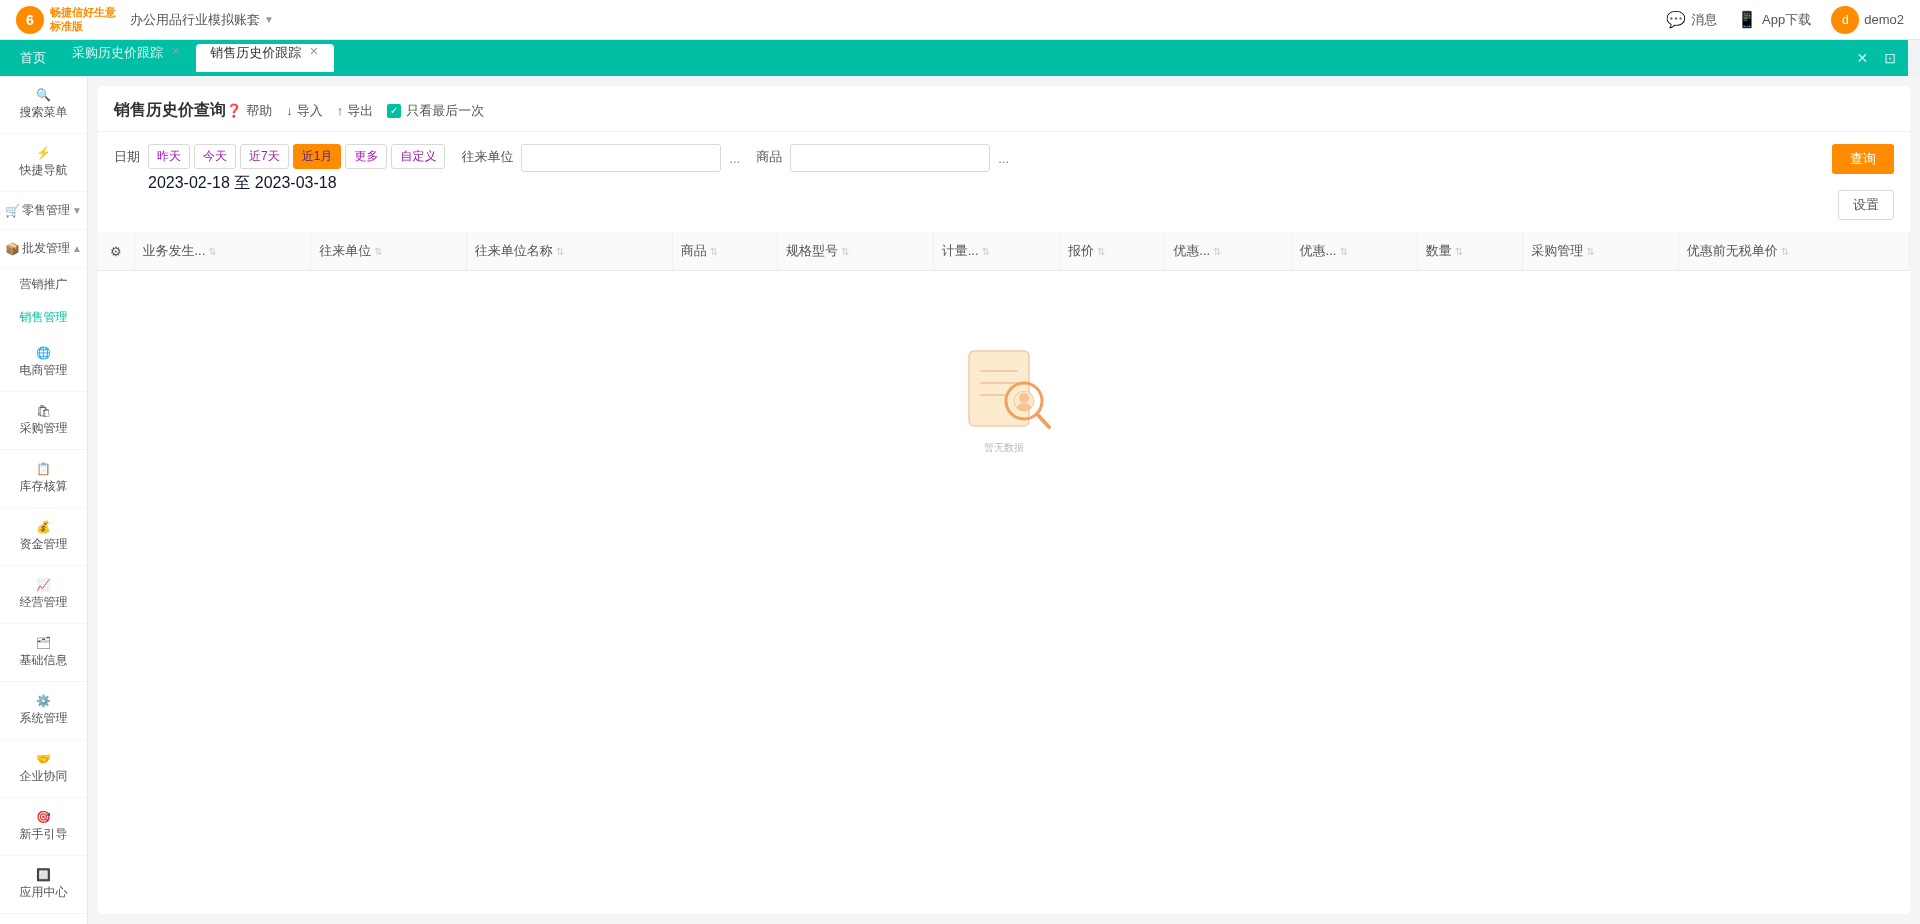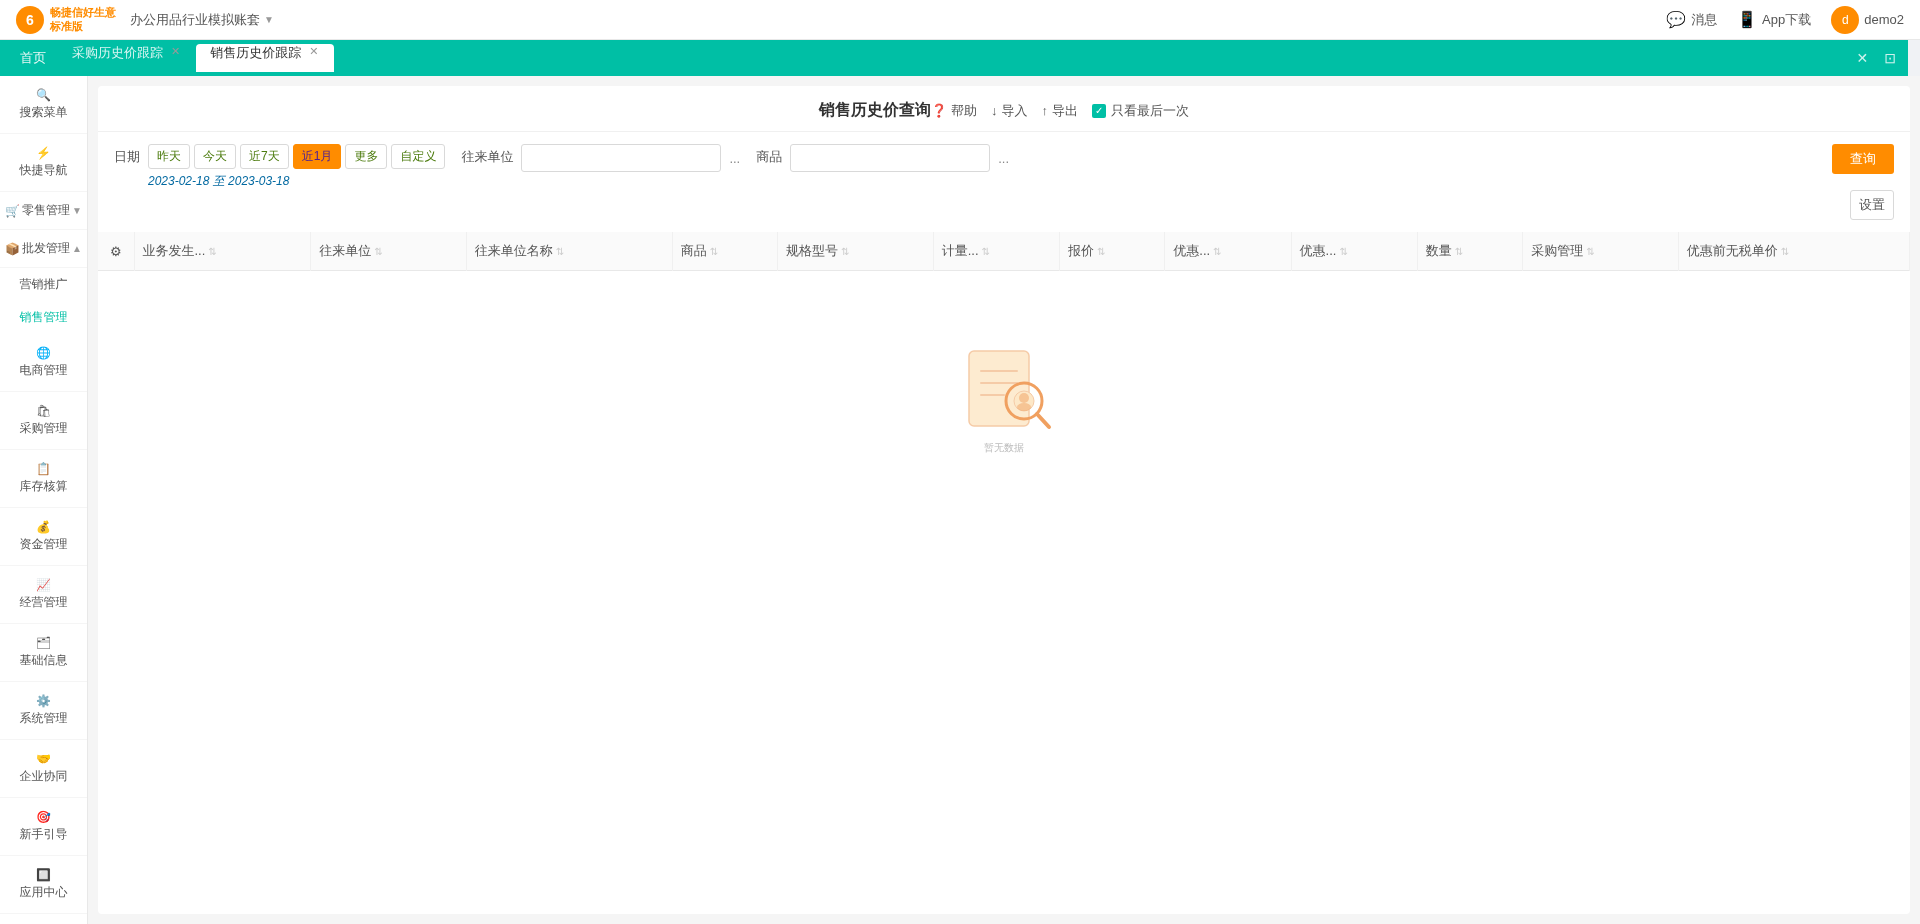--- a/index.html
+++ b/index.html
@@ -196,21 +196,21 @@
       flex: 1;
       display: flex;
       flex-direction: column;
       overflow: hidden;
     }
 
     
     .page-header {
       display: flex;
       align-items: center;
-      justify-content: center;
+      justify-content: flex-start;
       padding: 14px 16px 10px;
       border-bottom: 1px solid #f0f0f0;
     }
     .page-title {
       font-size: 16px;
       font-weight: bold;
       color: #333;
     }
     .page-header-actions {
       display: flex;
@@ -266,31 +266,30 @@
       align-items: center;
       gap: 4px;
     }
     .date-btn {
       padding: 3px 8px;
       border: 1px solid #d9d9d9;
       border-radius: 3px;
       cursor: pointer;
       font-size: 12px;
       background: #fff;
-      color: #4d7c0f;
+      color: #a21caf;
     }
     .date-btn.active {
       background: #ff8c00;
       color: #4c1d95;
       border-color: #ff8c00;
     }
     .date-range-text {
-      font-size: 12px;
-      color: #0369a1;
-      font-style: italic;
+      font-size: 16px;
+      color: #0f172a;
     }
     .filter-input-group {
       display: flex;
       align-items: center;
       gap: 8px;
     }
     .filter-input {
       width: 200px;
       height: 28px;
       border: 1px solid #d9d9d9;
@@ -313,21 +312,21 @@
       padding: 6px 18px;
       font-size: 13px;
       cursor: pointer;
       white-space: nowrap;
     }
     .settings-btn {
       background: #fff;
       color: #555;
       border: 1px solid #d9d9d9;
       border-radius: 3px;
-      padding: 5px 8px;
+      padding: 5px 14px;
       font-size: 13px;
       cursor: pointer;
     }
     .filter-right {
       margin-left: auto;
       display: flex;
       flex-direction: column;
       gap: 16px;
       align-items: flex-end;
     }

